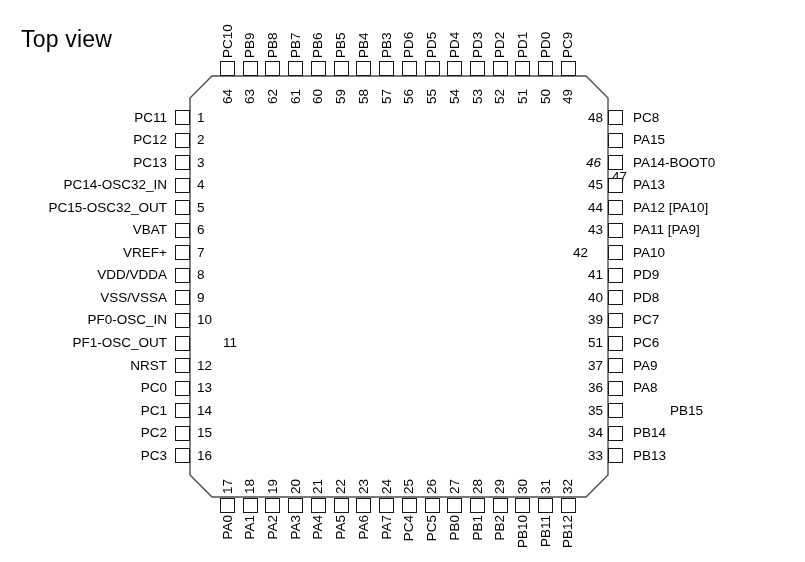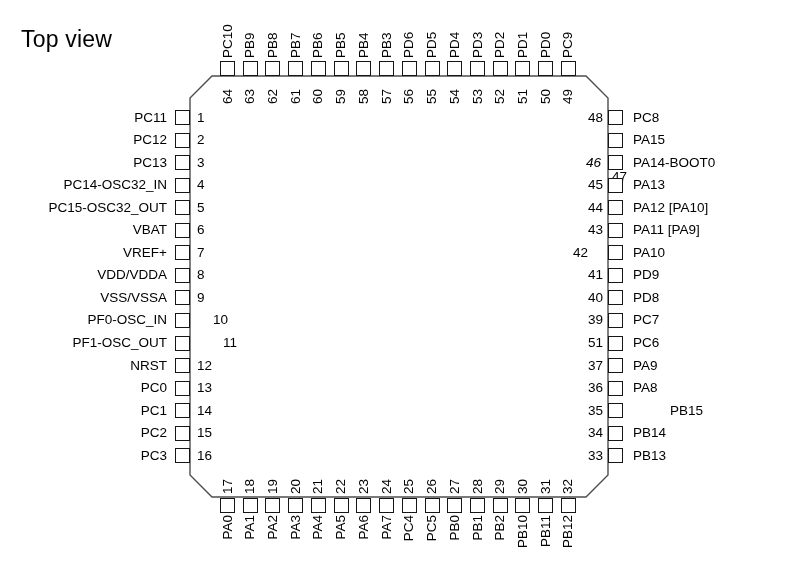--- a/index.html
+++ b/index.html
@@ -69,21 +69,21 @@
       <div class="pin-box" style="left: 175px; top: 245.3px;"></div>
       <div class="pin-num ta-l" style="left: 197px; top: 243.8px; width: 40px;">7</div>
       <div class="pin-label ta-r" style="left: 20px; top: 243.8px; width: 147px;">VREF+</div>
       <div class="pin-box" style="left: 175px; top: 267.85px;"></div>
       <div class="pin-num ta-l" style="left: 197px; top: 266.35px; width: 40px;">8</div>
       <div class="pin-label ta-r" style="left: 20px; top: 266.35px; width: 147px;">VDD/VDDA</div>
       <div class="pin-box" style="left: 175px; top: 290.4px;"></div>
       <div class="pin-num ta-l" style="left: 197px; top: 288.9px; width: 40px;">9</div>
       <div class="pin-label ta-r" style="left: 20px; top: 288.9px; width: 147px;">VSS/VSSA</div>
       <div class="pin-box" style="left: 175px; top: 312.95px;"></div>
-      <div class="pin-num ta-l" style="left: 197px; top: 311.45px; width: 40px; margin-left: 16px;">10</div>
+      <div class="pin-num ta-l" style="left: 197px; top: 311.45px; width: 40px;">10</div>
       <div class="pin-label ta-r" style="left: 20px; top: 311.45px; width: 147px;">PF0-OSC_IN</div>
       <div class="pin-box" style="left: 175px; top: 335.5px;"></div>
       <div class="pin-num ta-l" style="left: 197px; top: 334px; width: 40px; text-align: right;">11</div>
       <div class="pin-label ta-r" style="left: 20px; top: 334px; width: 147px;">PF1-OSC_OUT</div>
       <div class="pin-box" style="left: 175px; top: 358.05px;"></div>
       <div class="pin-num ta-l" style="left: 197px; top: 356.55px; width: 40px;">12</div>
       <div class="pin-label ta-r" style="left: 20px; top: 356.55px; width: 147px;">NRST</div>
       <div class="pin-box" style="left: 175px; top: 380.6px;"></div>
       <div class="pin-num ta-l" style="left: 197px; top: 379.1px; width: 40px;">13</div>
       <div class="pin-label ta-r" style="left: 20px; top: 379.1px; width: 147px;">PC0</div>

